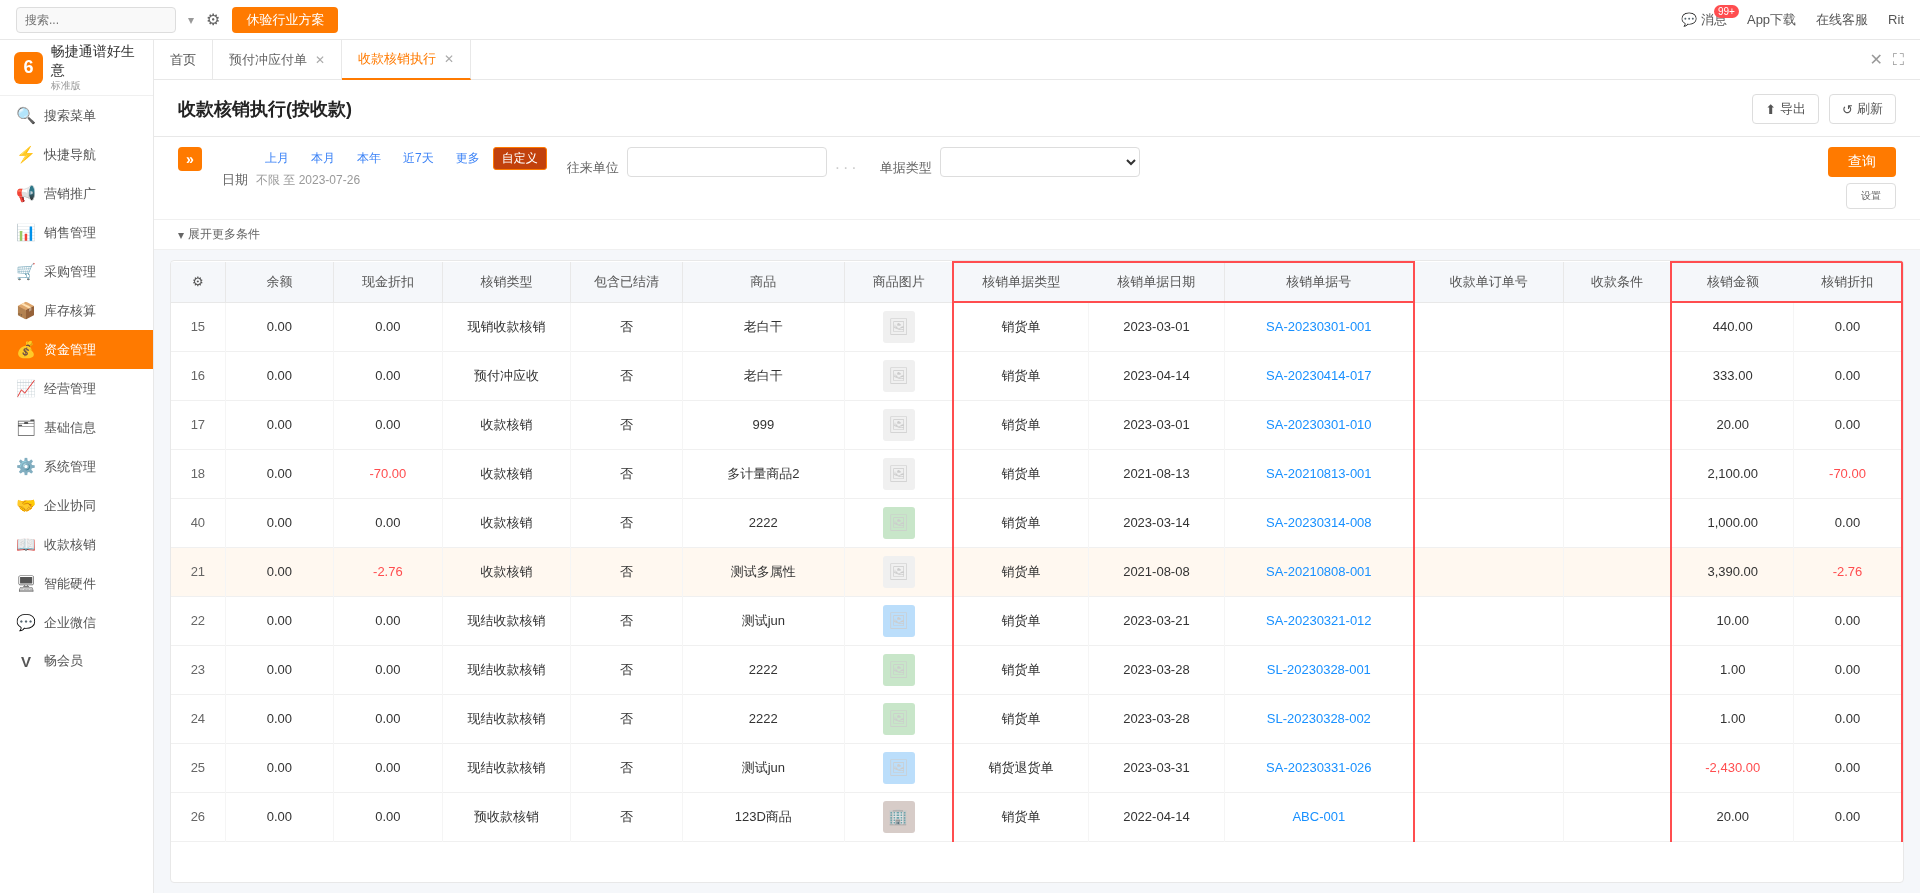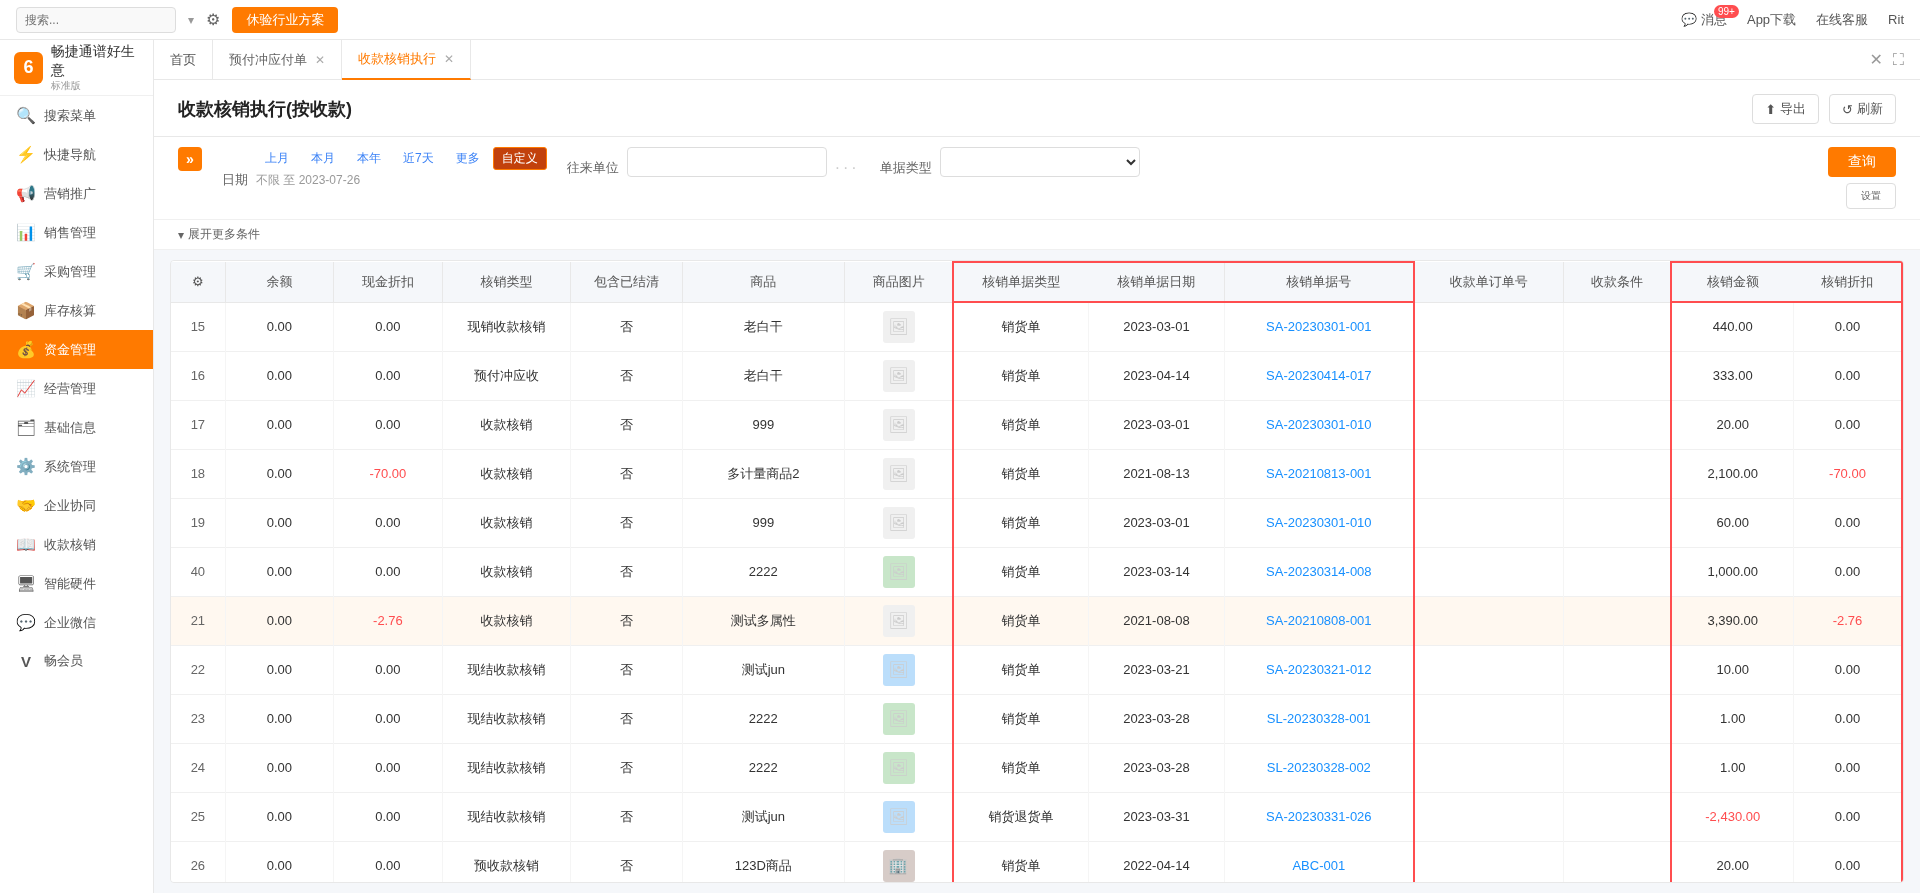--- a/index.html
+++ b/index.html
@@ -600,36 +600,20 @@
       <td><div class="img-placeholder">🖼</div></td>
       <td style="border-left:2px solid #ff4d4f;">销货单</td>
       <td>2021-08-13</td>
       <td style="border-right:2px solid #ff4d4f;"><a class="td-link">SA-20210813-001</a></td>
       <td></td>
       <td></td>
       <td style="border-left:2px solid #ff4d4f;" class="">2,100.00</td>
       <td style="border-right:2px solid #ff4d4f;" class="td-red">-70.00</td>
     </tr>
               <tr>
-      <td class="row-num">19</td>
-      <td>0.00</td>
-      <td class="">0.00</td>
-      <td>收款核销</td>
-      <td>否</td>
-      <td>999</td>
-      <td><div class="img-placeholder">🖼</div></td>
-      <td style="border-left:2px solid #ff4d4f;">销货单</td>
-      <td>2023-03-01</td>
-      <td style="border-right:2px solid #ff4d4f;"><a class="td-link">SA-20230301-010</a></td>
-      <td></td>
-      <td></td>
-      <td style="border-left:2px solid #ff4d4f;" class="">60.00</td>
-      <td style="border-right:2px solid #ff4d4f;" class="">0.00</td>
-    </tr>
-              <tr>
       <td class="row-num">40</td>
       <td>0.00</td>
       <td class="">0.00</td>
       <td>收款核销</td>
       <td>否</td>
       <td>2222</td>
       <td><div class="img-placeholder colored">🖼</div></td>
       <td style="border-left:2px solid #ff4d4f;">销货单</td>
       <td>2023-03-14</td>
       <td style="border-right:2px solid #ff4d4f;"><a class="td-link">SA-20230314-008</a></td>

